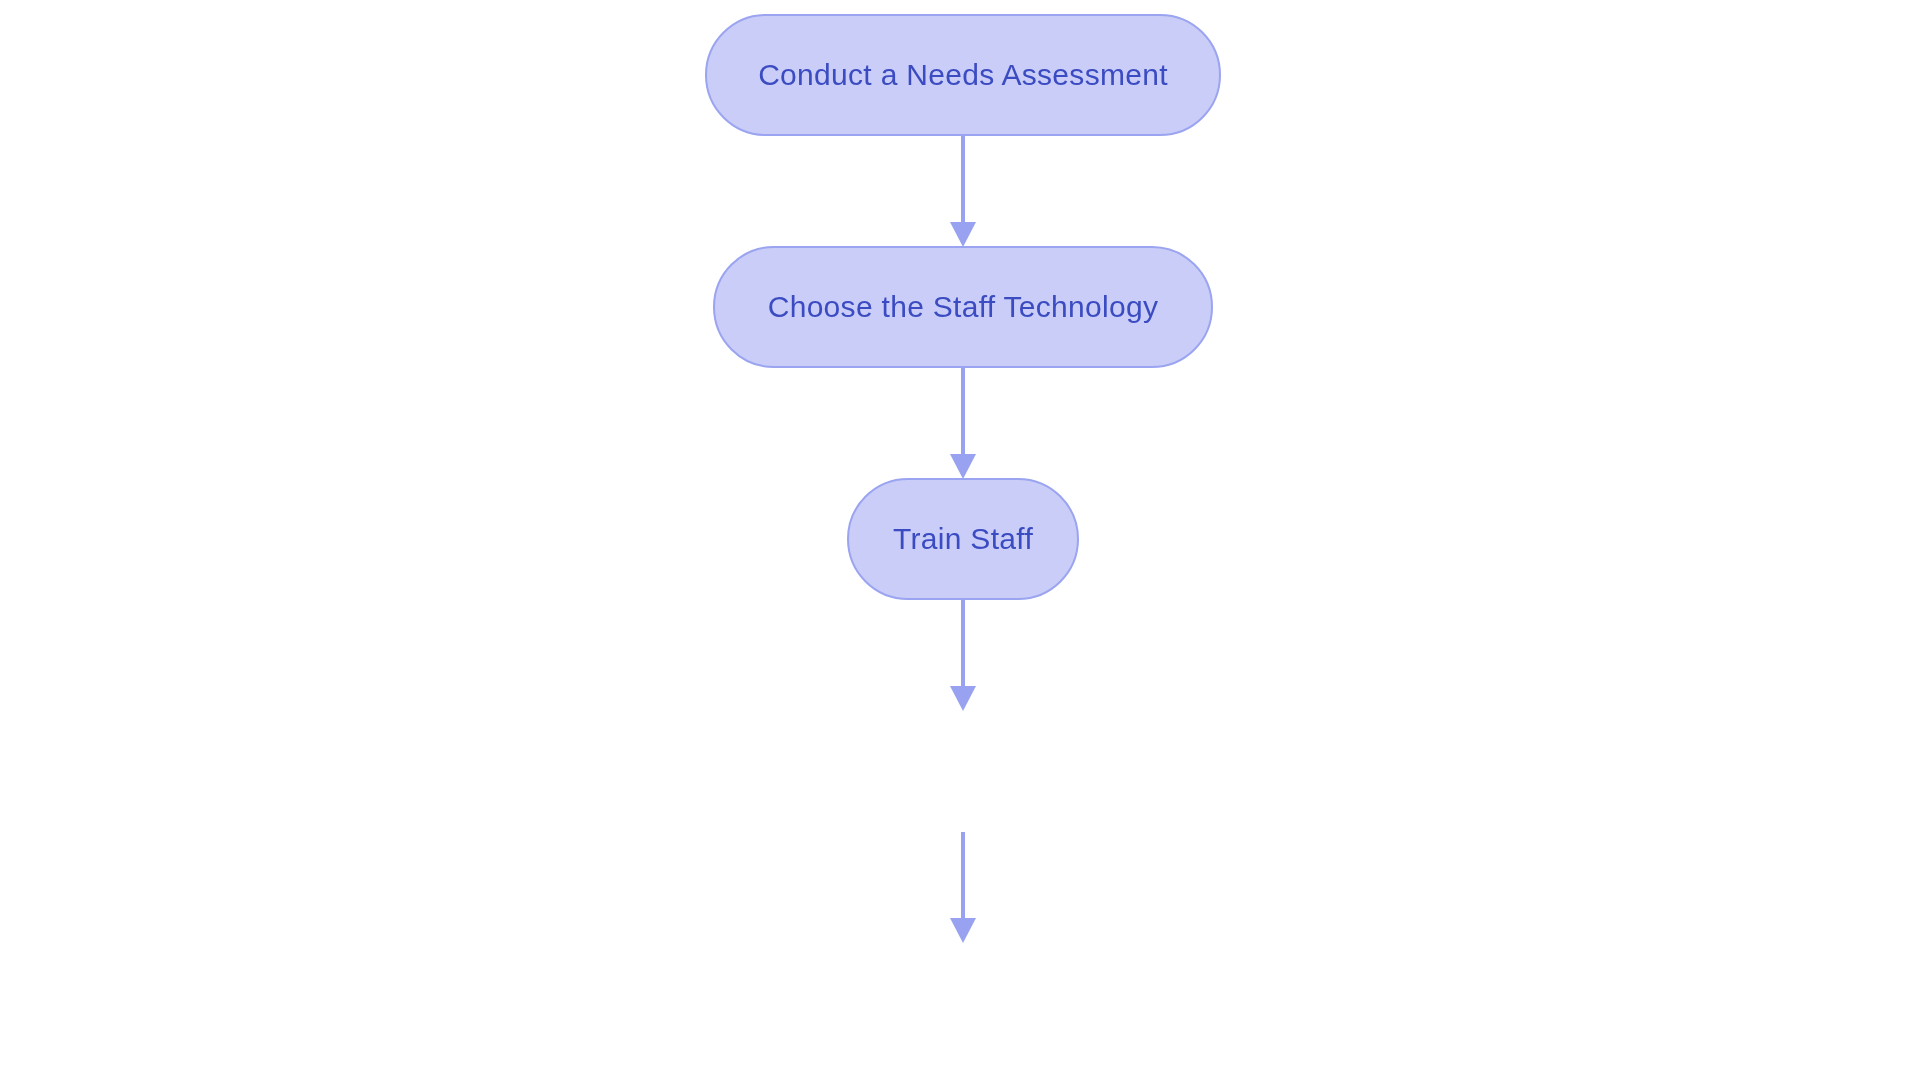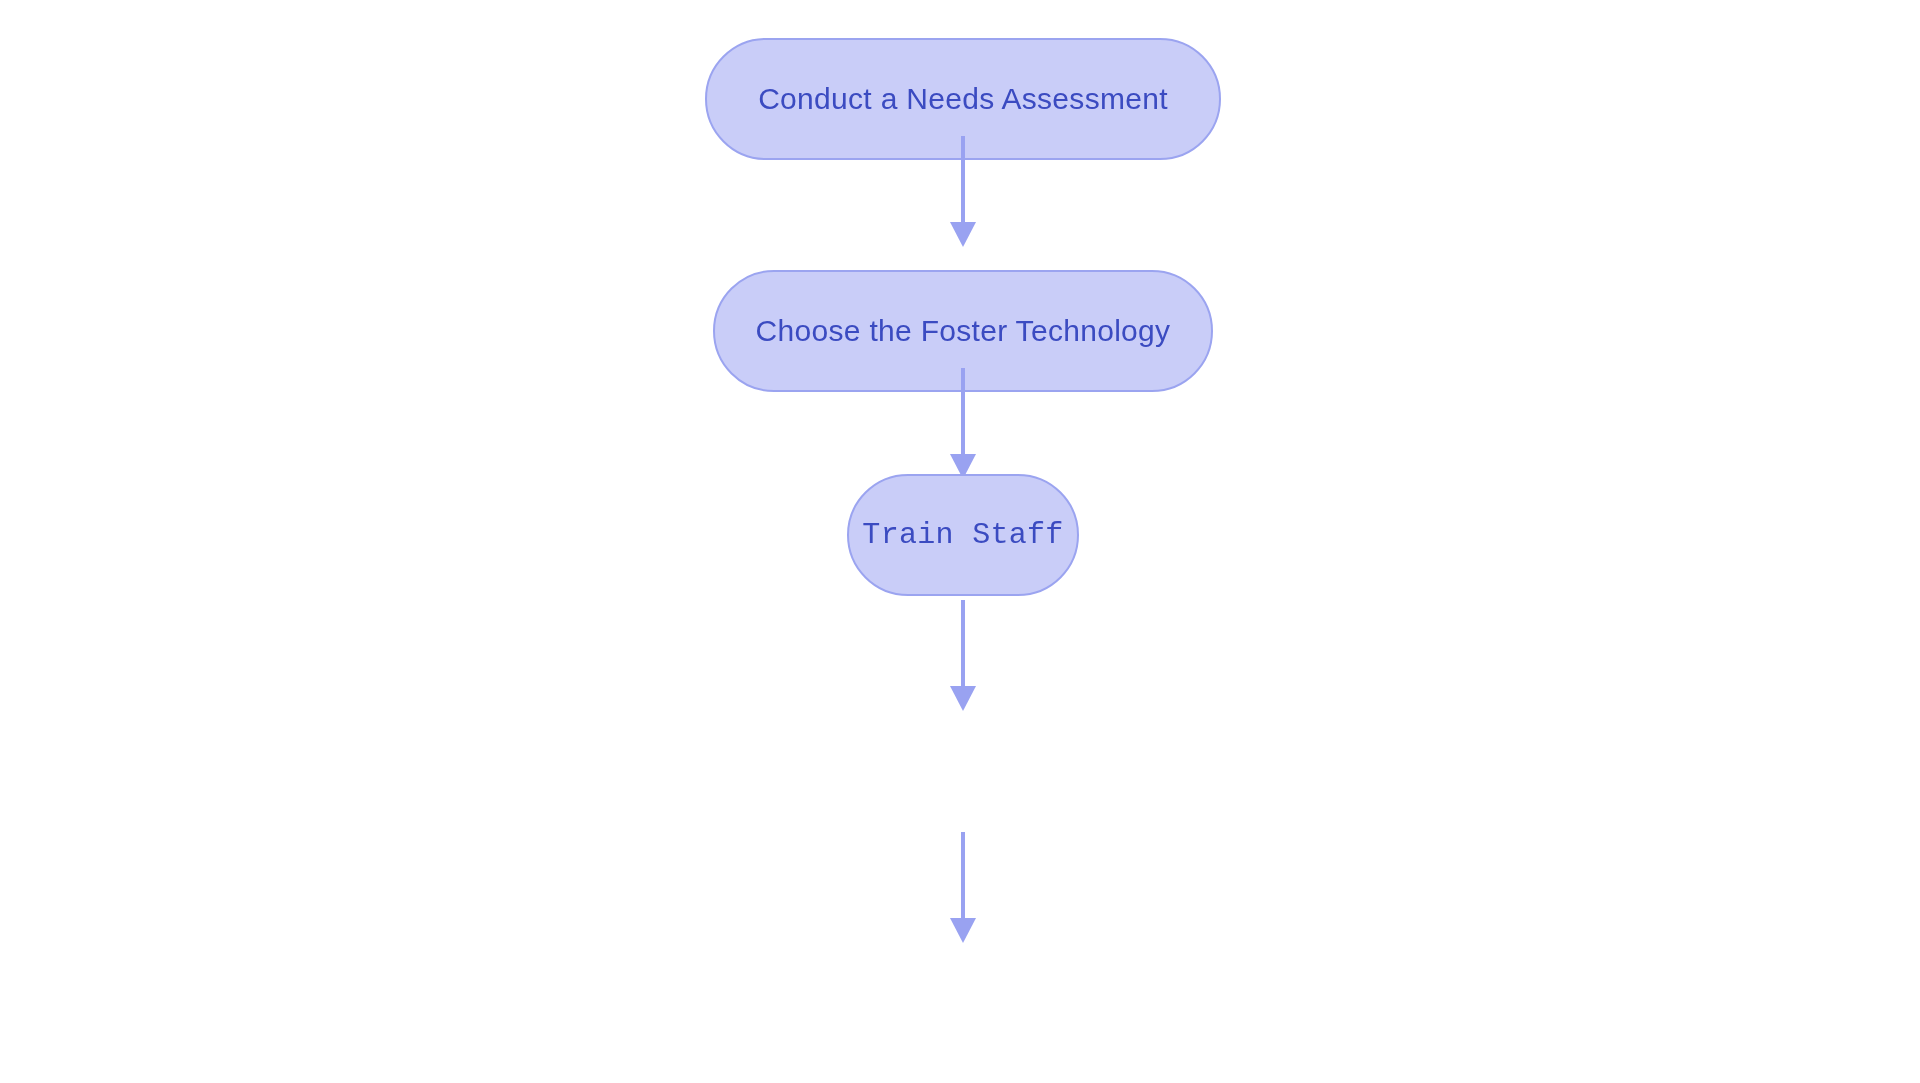--- a/index.html
+++ b/index.html
@@ -25,25 +25,24 @@
     border: 2px solid #9ba4f0;
     border-radius: 61px;
     color: #3b4bc1;
     font-size: 30px;
     letter-spacing: 0.3px;
     display: flex;
     align-items: center;
     justify-content: center;
     text-align: right;
     white-space: nowrap;
-    margin-top: 24px;
   }
   .node-1 { top: 14px;  width: 516px; }
   .node-2 { top: 246px; width: 500px; }
-  .node-3 { top: 450px; width: 232px; font-family: Liberation Mono, monospace; }
+  .node-3 { top: 478px; width: 232px; }
   .node-4 { top: 710px; width: 355px; }
   .node-5 { top: 942px; width: 509px; }
 
   .arrow-line {
     position: absolute;
     left: 963px;
     transform: translateX(-50%);
     width: 4px;
     height: 86px;
     background: #99a2f1;
@@ -71,21 +70,21 @@
   <div class="node node-1">
     <span>Conduct a Needs Assessment</span>
   </div>
 
   <div class="arrow arrow-1">
     <div class="arrow-line"></div>
     <div class="arrow-head"></div>
   </div>
 
   <div class="node node-2">
-    <span>Choose the Foster Technology</span>
+    <span>Choose the Staff Technology</span>
   </div>
 
   <div class="arrow arrow-2">
     <div class="arrow-line"></div>
     <div class="arrow-head"></div>
   </div>
 
   <div class="node node-3">
     <span>Train Staff</span>
   </div>

